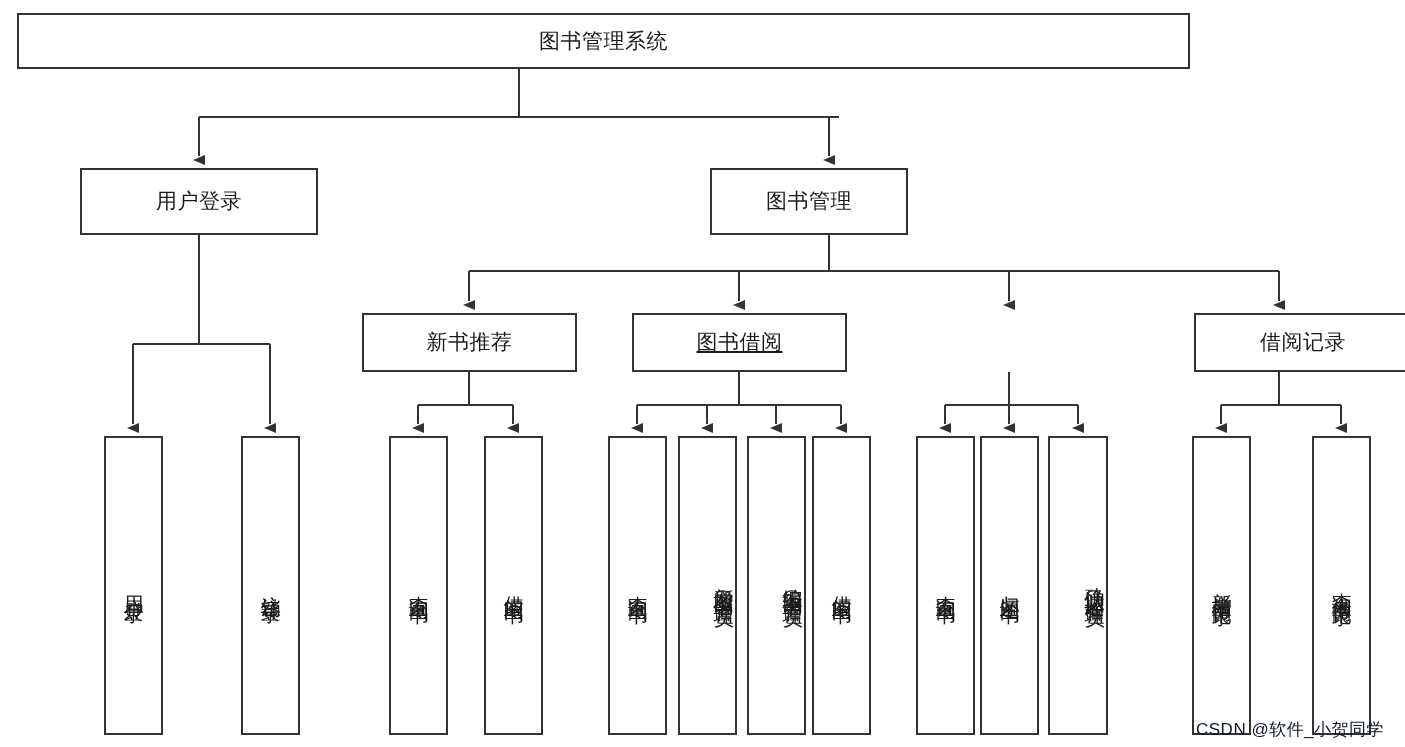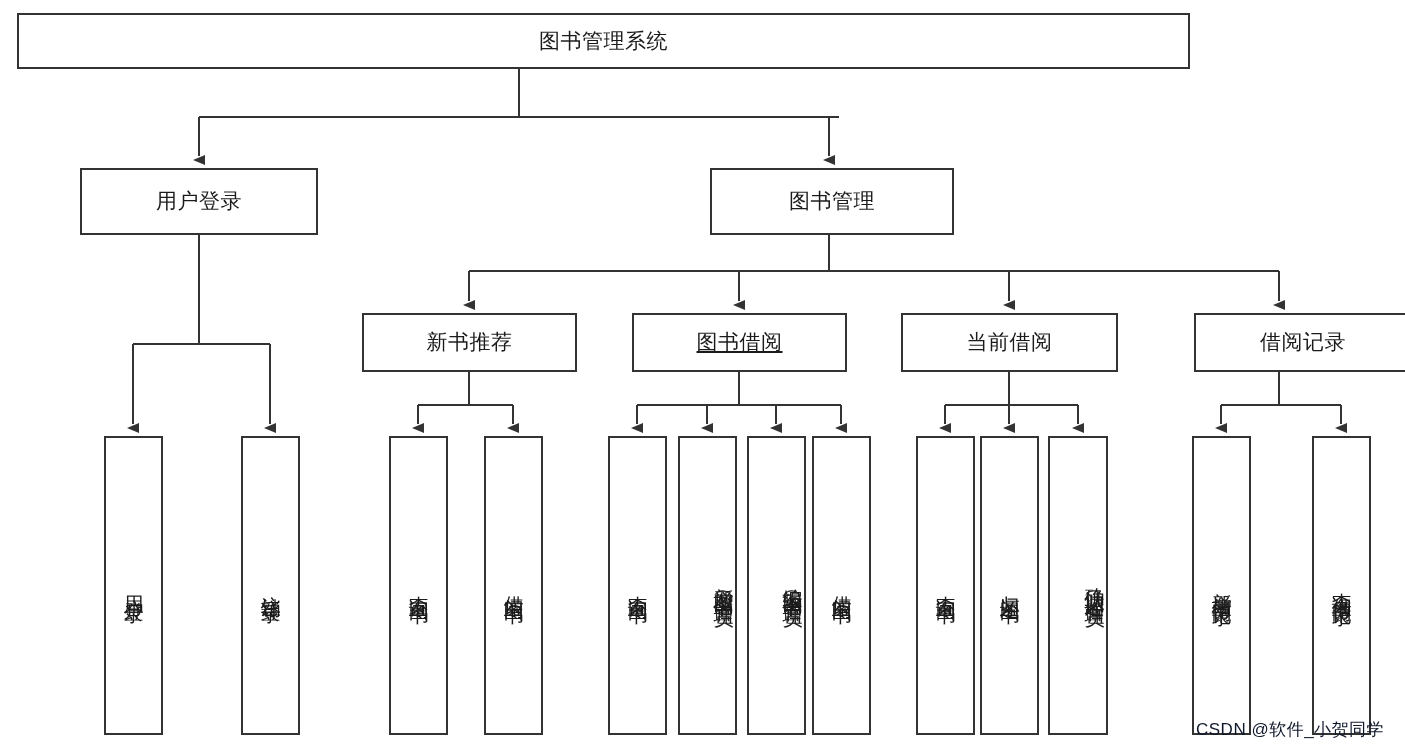--- a/index.html
+++ b/index.html
@@ -113,32 +113,29 @@
     </g>
   </svg>
 
   <div class="node horiz" style="left:17px; top:13px; width:1173px; height:56px;">
     <span>图书管理系统</span>
   </div>
 
   <div class="node horiz" style="left:80px; top:168px; width:238px; height:67px;">
     <span>用户登录</span>
   </div>
-  <div class="node horiz" style="left:710px; top:168px; width:244px; height:67px;">
+  <div class="node horiz" style="left:710px; top:168px; width:198px; height:67px;">
     <span>图书管理</span>
   </div>
 
   <div class="node horiz" style="left:362px; top:313px; width:215px; height:59px;">
     <span>新书推荐</span>
   </div>
   <div class="node horiz" style="left:632px; top:313px; width:215px; height:59px;text-decoration:underline;">
     <span>图书借阅</span>
-  </div>
-  <div class="node horiz" style="left:901px; top:313px; width:217px; height:59px;">
-    <span>当前借阅</span>
   </div>
   <div class="node horiz" style="left:1170px; top:313px; width:218px; height:59px;margin-left:24px;">
     <span>借阅记录</span>
   </div>
 
   <div class="node vert" style="left:104px; top:436px; width:59px; height:299px;">
     <span>用户登录</span>
   </div>
   <div class="node vert" style="left:241px; top:436px; width:59px; height:299px;">
     <span>注销登录</span>

